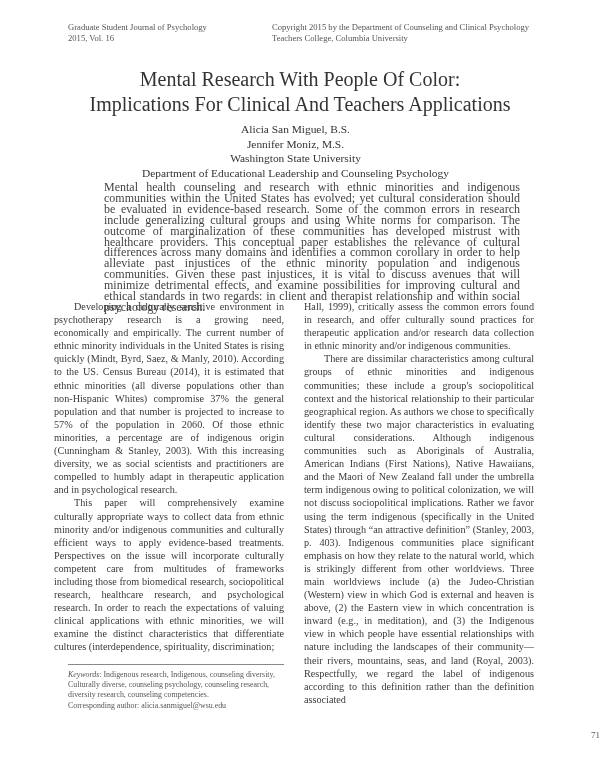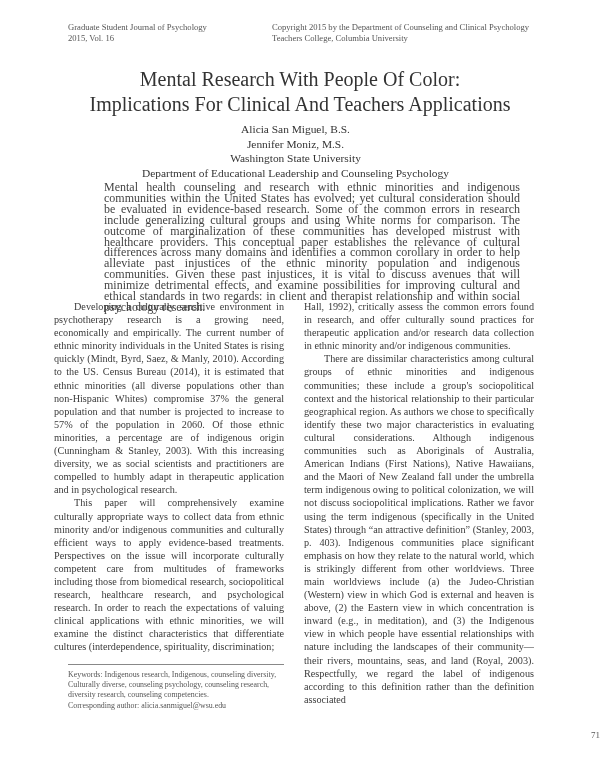--- a/index.html
+++ b/index.html
@@ -16,21 +16,21 @@
       font-size: 12px; line-height: 10.9px; text-align: justify; color: #444; }
     .col { position: absolute; top: 300px; width: 230px;
       font-size: 10.2px; line-height: 13.1px; text-align: justify; color: #3a3a3a; }
     .col p { margin: 0; text-indent: 20px; }
     .col-left { left: 54px; }
     .col-right { left: 304px; }
     .no-indent { text-indent: 0 !important; }
     .rule { position: absolute; top: 664px; left: 68px; width: 216px; border-top: 1px solid #888; }
     .keywords { position: absolute; top: 670px; left: 68px; width: 220px;
       font-size: 7.9px; line-height: 10.2px; color: #555; }
-    .keywords .kw-label { }
+    .keywords .kw-label { font-style: italic; }
     .page-num { position: absolute; top: 730px; left: 0; width: 600px; text-align: right;
       font-size: 9px; color: #555; }
   </style>
 </head>
 <body>
 
 <div class="hdr hdr-left">
   <div>Graduate Student Journal of Psychology</div>
   <div>2015, Vol. 16</div>
 </div>
@@ -52,21 +52,21 @@
 </div>
 
 <div class="abstract">Mental health counseling and research with ethnic minorities and indigenous communities within the United States has evolved; yet cultural consideration should be evaluated in evidence-based research. Some of the common errors in research include generalizing cultural groups and using White norms for comparison. The outcome of marginalization of these communities has developed mistrust with healthcare providers. This conceptual paper establishes the relevance of cultural differences across many domains and identifies a common corollary in order to help alleviate past injustices of the ethnic minority population and indigenous communities.    Given these past injustices, it is vital to discuss avenues that will minimize detrimental effects, and examine possibilities for improving cultural and ethical standards in two regards: in client and therapist relationship and within social psychology research.</div>
 
 <div class="col col-left">
   <p>Developing a culturally sensitive environment in psychotherapy research is a growing need, economically and empirically. The current number of ethnic minority individuals in the United States is rising quickly (Mindt, Byrd, Saez, &amp; Manly, 2010). According to the US. Census Bureau (2014), it is estimated that ethnic minorities (all diverse populations other than non-Hispanic Whites) compromise 37% the general population and that number is projected to increase to 57% of the population in 2060. Of those ethnic minorities, a percentage are of indigenous origin (Cunningham &amp; Stanley, 2003). With this increasing diversity, we as social scientists and practitioners are compelled to humbly adapt in therapeutic application and in psychological research.</p>
   <p>This paper will comprehensively examine culturally appropriate ways to collect data from ethnic minority and/or indigenous communities and culturally efficient ways to apply evidence-based treatments. Perspectives on the issue will incorporate culturally competent care from multitudes of frameworks including those from biomedical research, sociopolitical research, healthcare research, and psychological research. In order to reach the expectations of valuing clinical applications with ethnic minorities, we will examine the distinct characteristics that differentiate cultures (interdependence, spirituality, discrimination;</p>
 </div>
 
 <div class="col col-right">
-  <p class="no-indent">Hall, 1992), critically assess the common errors found in research, and offer culturally sound practices for therapeutic application and/or research data collection in ethnic minority and/or indigenous communities.</p>
+  <p class="no-indent">Hall, 1999), critically assess the common errors found in research, and offer culturally sound practices for therapeutic application and/or research data collection in ethnic minority and/or indigenous communities.</p>
   <p>There are dissimilar characteristics among cultural groups of ethnic minorities and indigenous communities; these include a group's sociopolitical context and the historical relationship to their particular geographical region. As authors we chose to specifically identify these two major characteristics in evaluating cultural considerations. Although indigenous communities such as Aboriginals of Australia, American Indians (First Nations), Native Hawaiians, and the Maori of New Zealand fall under the umbrella term indigenous owing to political colonization, we will not discuss sociopolitical implications. Rather we favor using the term indigenous (specifically in the United States) through “an attractive definition” (Stanley, 2003, p. 403). Indigenous communities place significant emphasis on how they relate to the natural world, which is strikingly different from other worldviews. Three main worldviews include (a) the Judeo-Christian (Western) view in which God is external and heaven is above, (2) the Eastern view in which concentration is inward (e.g., in meditation), and (3) the Indigenous view in which people have essential relationships with nature including the landscapes of their community—their rivers, mountains, seas, and land (Royal, 2003). Respectfully, we regard the label of indigenous according to this definition rather than the definition associated</p>
 </div>
 
 <div class="rule"></div>
 <div class="keywords">
   <div><span class="kw-label">Keywords</span><span>: Indigenous research, Indigenous, counseling diversity, Culturally diverse, counseling psychology, counseling research, diversity research, counseling competencies.</span></div>
   <div>Corresponding author: alicia.sanmiguel@wsu.edu</div>
 </div>
 
 <div class="page-num">71</div>

